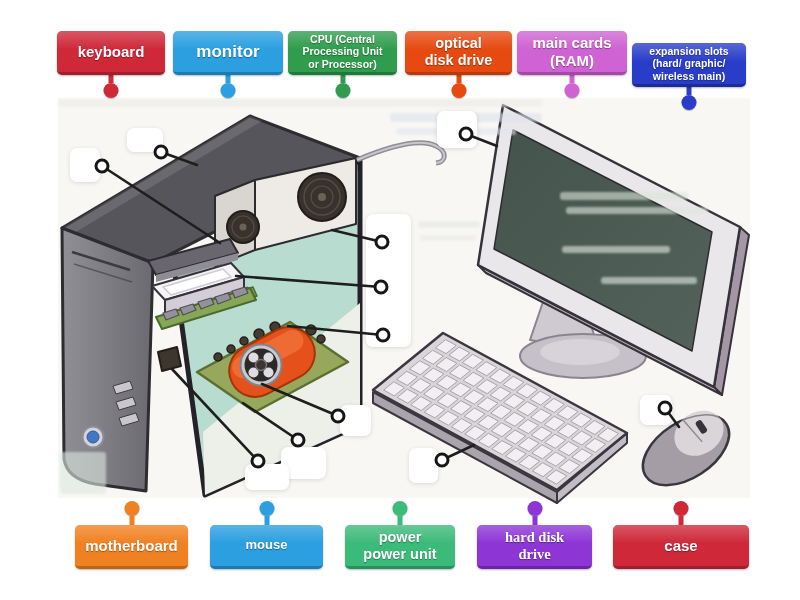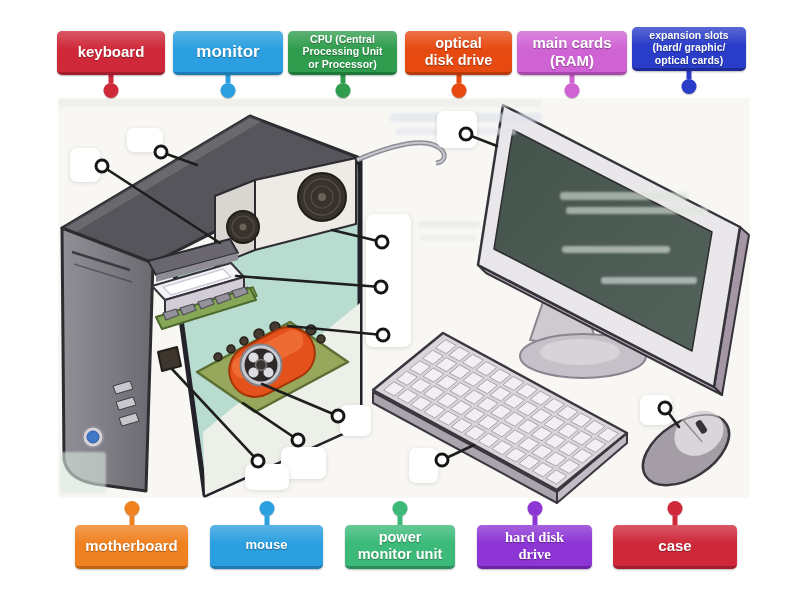--- a/index.html
+++ b/index.html
@@ -316,29 +316,29 @@
       <div class="plabel-wrap" style="left: 517px; top: 31px; width: 110px;">
         <div class="pin" style="top: 41px;">
           <div class="stem" style="background: rgb(207, 99, 211);"></div>
           <div class="dot" style="background: rgb(207, 99, 211);"></div>
         </div>
         <div class="pbox" style="background-color: rgb(207, 99, 211); border-bottom: 3px solid rgb(166, 71, 170); font-size: 15px;">
           <div>main cards</div>
           <div>(RAM)</div>
         </div>
       </div>
-      <div class="plabel-wrap" style="left: 632px; top: 27px; width: 114px;">
+      <div class="plabel-wrap" style="left: 632px; top: 43px; width: 114px;">
         <div class="pin" style="top: 41px;">
           <div class="stem" style="background: rgb(42, 61, 200);"></div>
           <div class="dot" style="background: rgb(42, 61, 200);"></div>
         </div>
         <div class="pbox" style="background-color: rgb(42, 61, 200); border-bottom: 3px solid rgb(28, 43, 150); font-size: 10.5px;">
           <div>expansion slots</div>
           <div>(hard/ graphic/</div>
-          <div>optical cards)</div>
+          <div>wireless main)</div>
         </div>
       </div>
       <div class="plabel-wrap" style="left: 75px; top: 525px; width: 113px;">
         <div class="pin" style="top: -24px;">
           <div class="dot" style="background: rgb(240, 129, 33);"></div>
           <div class="stem" style="background: rgb(240, 129, 33);"></div>
         </div>
         <div class="pbox" style="background-color: rgb(240, 129, 33); border-bottom: 3px solid rgb(194, 99, 18); font-size: 15px; text-align: center;">
           <div>motherboard</div>
         </div>
@@ -352,34 +352,34 @@
           <div>mouse</div>
         </div>
       </div>
       <div class="plabel-wrap" style="left: 345px; top: 525px; width: 110px;">
         <div class="pin" style="top: -24px;">
           <div class="dot" style="background: rgb(60, 186, 121);"></div>
           <div class="stem" style="background: rgb(60, 186, 121);"></div>
         </div>
         <div class="pbox" style="background-color: rgb(60, 186, 121); border-bottom: 3px solid rgb(43, 143, 93); font-size: 14.5px;">
           <div>power</div>
-          <div>monitor unit</div>
+          <div>power unit</div>
         </div>
       </div>
       <div class="plabel-wrap" style="left: 477px; top: 525px; width: 115px;">
         <div class="pin" style="top: -24px;">
           <div class="dot" style="background: rgb(141, 53, 213);"></div>
           <div class="stem" style="background: rgb(141, 53, 213);"></div>
         </div>
         <div class="pbox" style="background-color: rgb(141, 53, 213); border-bottom: 3px solid rgb(110, 35, 171); font-size: 14.5px; font-family: Liberation Serif, serif;">
           <div>hard disk</div>
           <div>drive</div>
         </div>
       </div>
-      <div class="plabel-wrap" style="left: 613px; top: 525px; width: 124px;">
+      <div class="plabel-wrap" style="left: 613px; top: 525px; width: 136px;">
         <div class="pin" style="top: -24px;">
           <div class="dot" style="background: rgb(207, 40, 57);"></div>
           <div class="stem" style="background: rgb(207, 40, 57);"></div>
         </div>
         <div class="pbox" style="background-color: rgb(207, 40, 57); border-bottom: 3px solid rgb(163, 30, 44); font-size: 15px;">
           <div>case</div>
         </div>
       </div>
     </div>
 </div>

